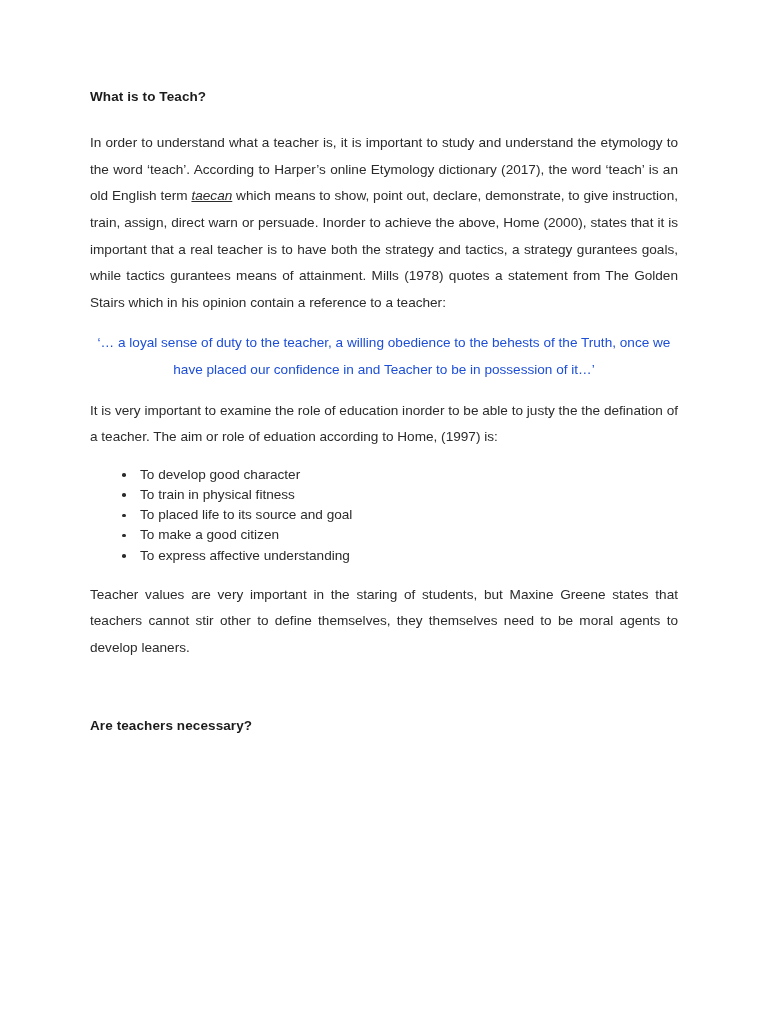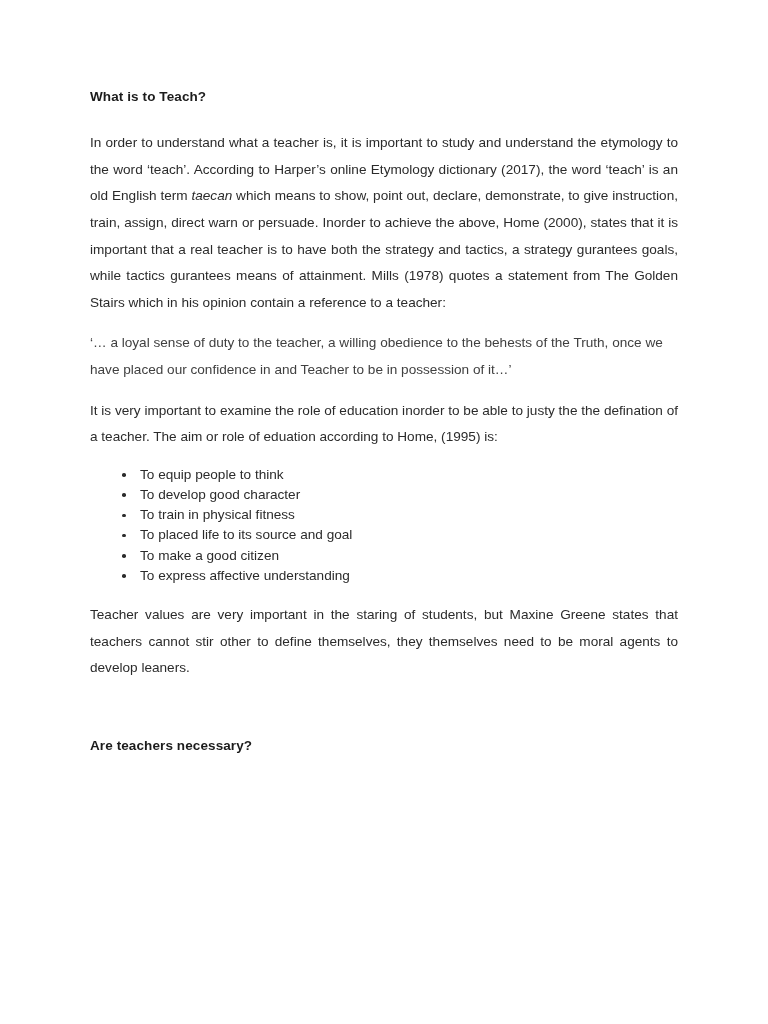--- a/index.html
+++ b/index.html
@@ -42,22 +42,22 @@
     line-height: 26.6px;
     margin: 0 0 14px 0;
     text-align: justify;
     text-justify: inter-word;
     color: #2b2b2b;
   }
   p.quote {
     font-size: 13.6px;
     line-height: 26.6px;
     margin: 0 0 14px 0;
-    text-align: left;
-    color: #404040;
+    text-align: center;
+    color: #1d4ed8;
   }
   ul.bullets {
     list-style: none;
     margin: 0 0 16px 0;
     padding: 0 0 0 32px;
   }
   ul.bullets li {
     position: relative;
     font-size: 13.6px;
     line-height: 20.2px;
@@ -72,39 +72,39 @@
     width: 3.6px;
     height: 3.6px;
     border-radius: 50%;
     background: #2b2b2b;
   }
   .spacer-lg {
     height: 34px;
   }
   em.term {
     font-style: italic;
+    text-decoration: underline;
   }
 </style>
 </head>
 <body>
 
 <div class="page">
   <div class="content">
 
     <h2 class="heading">What is to Teach?</h2>
 
     <p class="para"><span>In order to understand what a teacher is, it is important to study and understand the etymology to the word ‘teach’. According to Harper’s online Etymology dictionary (2017), the word ‘teach’ is an old English term </span><em class="term">taecan</em><span> which means to show, point out, declare, demonstrate, to give instruction, train, assign, direct warn or persuade. Inorder to achieve the above, Home (2000), states that it is important that a real teacher is to have both the strategy and tactics, a strategy gurantees goals, while tactics gurantees means of attainment. Mills (1978) quotes a statement from The Golden Stairs which in his opinion contain a reference to a teacher:</span></p>
 
     <p class="quote">‘… a loyal sense of duty to the teacher, a willing obedience to the behests of the Truth, once we have placed our confidence in and Teacher to be in possession of it…’</p>
 
 
-    <p class="para">It is very important to examine the role of education inorder to be able to justy the the defination of a teacher. The aim or role of eduation according to Home, (1995) is:</p>
+    <p class="para">It is very important to examine the role of education inorder to be able to justy the the defination of a teacher. The aim or role of eduation according to Home, (1997) is:</p>
 
     <ul class="bullets">
-      <li>To equip people to think</li>
       <li>To develop good character</li>
       <li>To train in physical fitness</li>
       <li>To placed life to its source and goal</li>
       <li>To make a good citizen</li>
       <li>To express affective understanding</li>
     </ul>
 
 
     <p class="para">Teacher values are very important in the staring of students, but Maxine Greene states that teachers cannot stir other to define themselves, they themselves need to be moral agents to develop leaners.</p>
 

